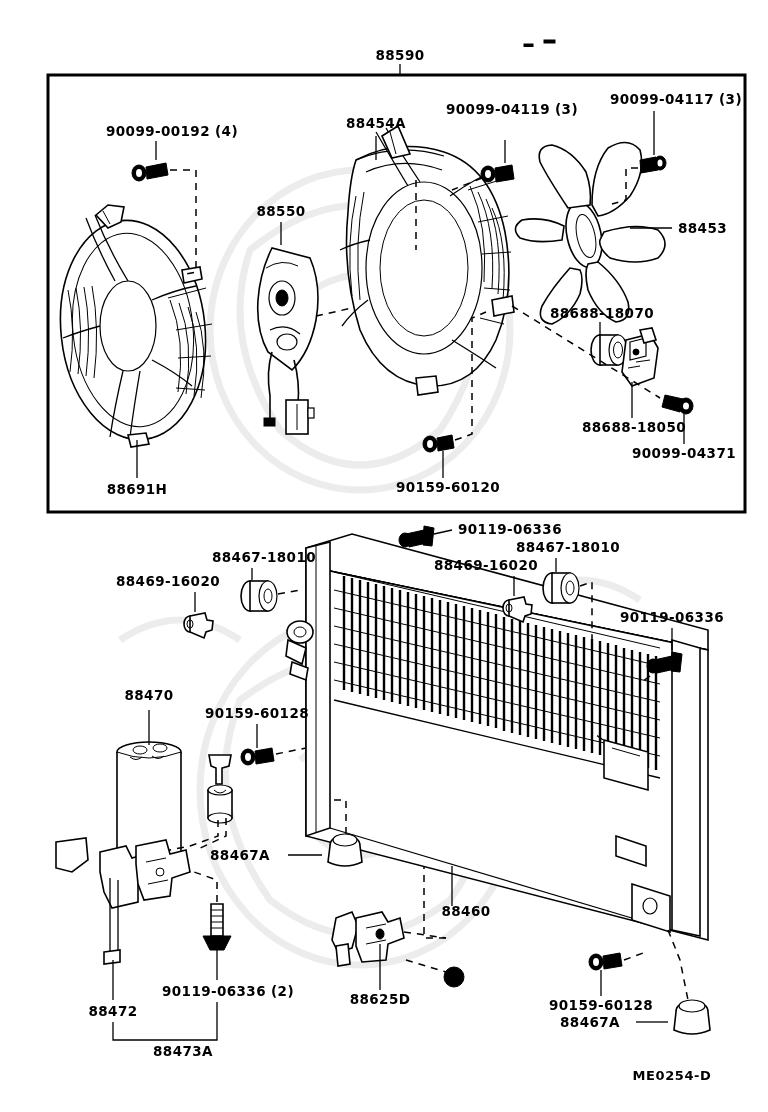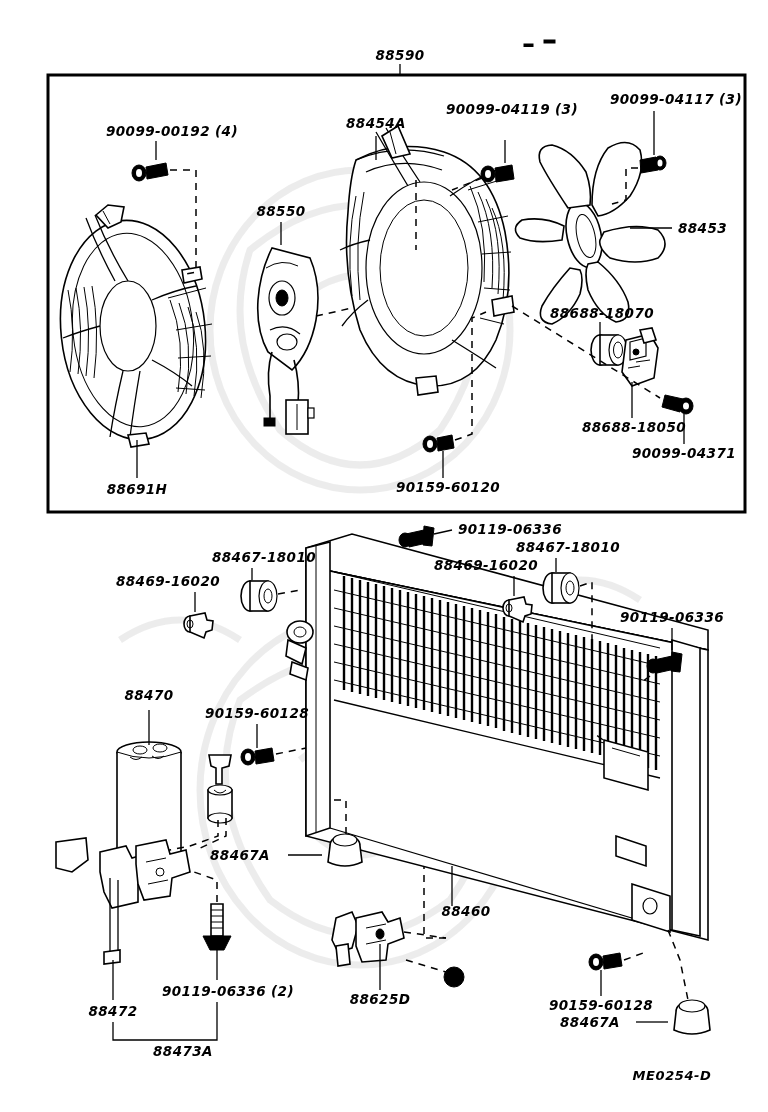--- a/index.html
+++ b/index.html
@@ -1,18 +1,18 @@
 <!DOCTYPE html>
 <html><head>
 <meta charset="utf-8">
 <style>
   html,body{margin:0;padding:0;background:#ffffff;}
   body{width:768px;height:1112px;position:relative;overflow:hidden;
        font-family:"DejaVu Sans","Liberation Sans",sans-serif;}
-  #sheet{position:absolute;left:0;top:0;width:683px;height:1112px;font-style:italic;}
+  #sheet{position:absolute;left:0;top:0;width:683px;height:1112px;}
   svg{display:block;}
   .lbl{font-family:"DejaVu Sans","Liberation Sans",sans-serif;
        font-size:13.5px;font-weight:bold;fill:#000;letter-spacing:0.4px;}
   .code{font-family:"DejaVu Sans","Liberation Sans",sans-serif;
         font-size:13px;font-weight:bold;fill:#000;letter-spacing:0.6px;}
   .ln{stroke:#000;stroke-width:1.6;fill:none;}
   .ln2{stroke:#000;stroke-width:1.3;fill:none;}
   .thin{stroke:#000;stroke-width:1;fill:none;}
   .dash{stroke:#000;stroke-width:1.5;fill:none;stroke-dasharray:7 6;}
   .frame{stroke:#000;stroke-width:3;fill:none;}

